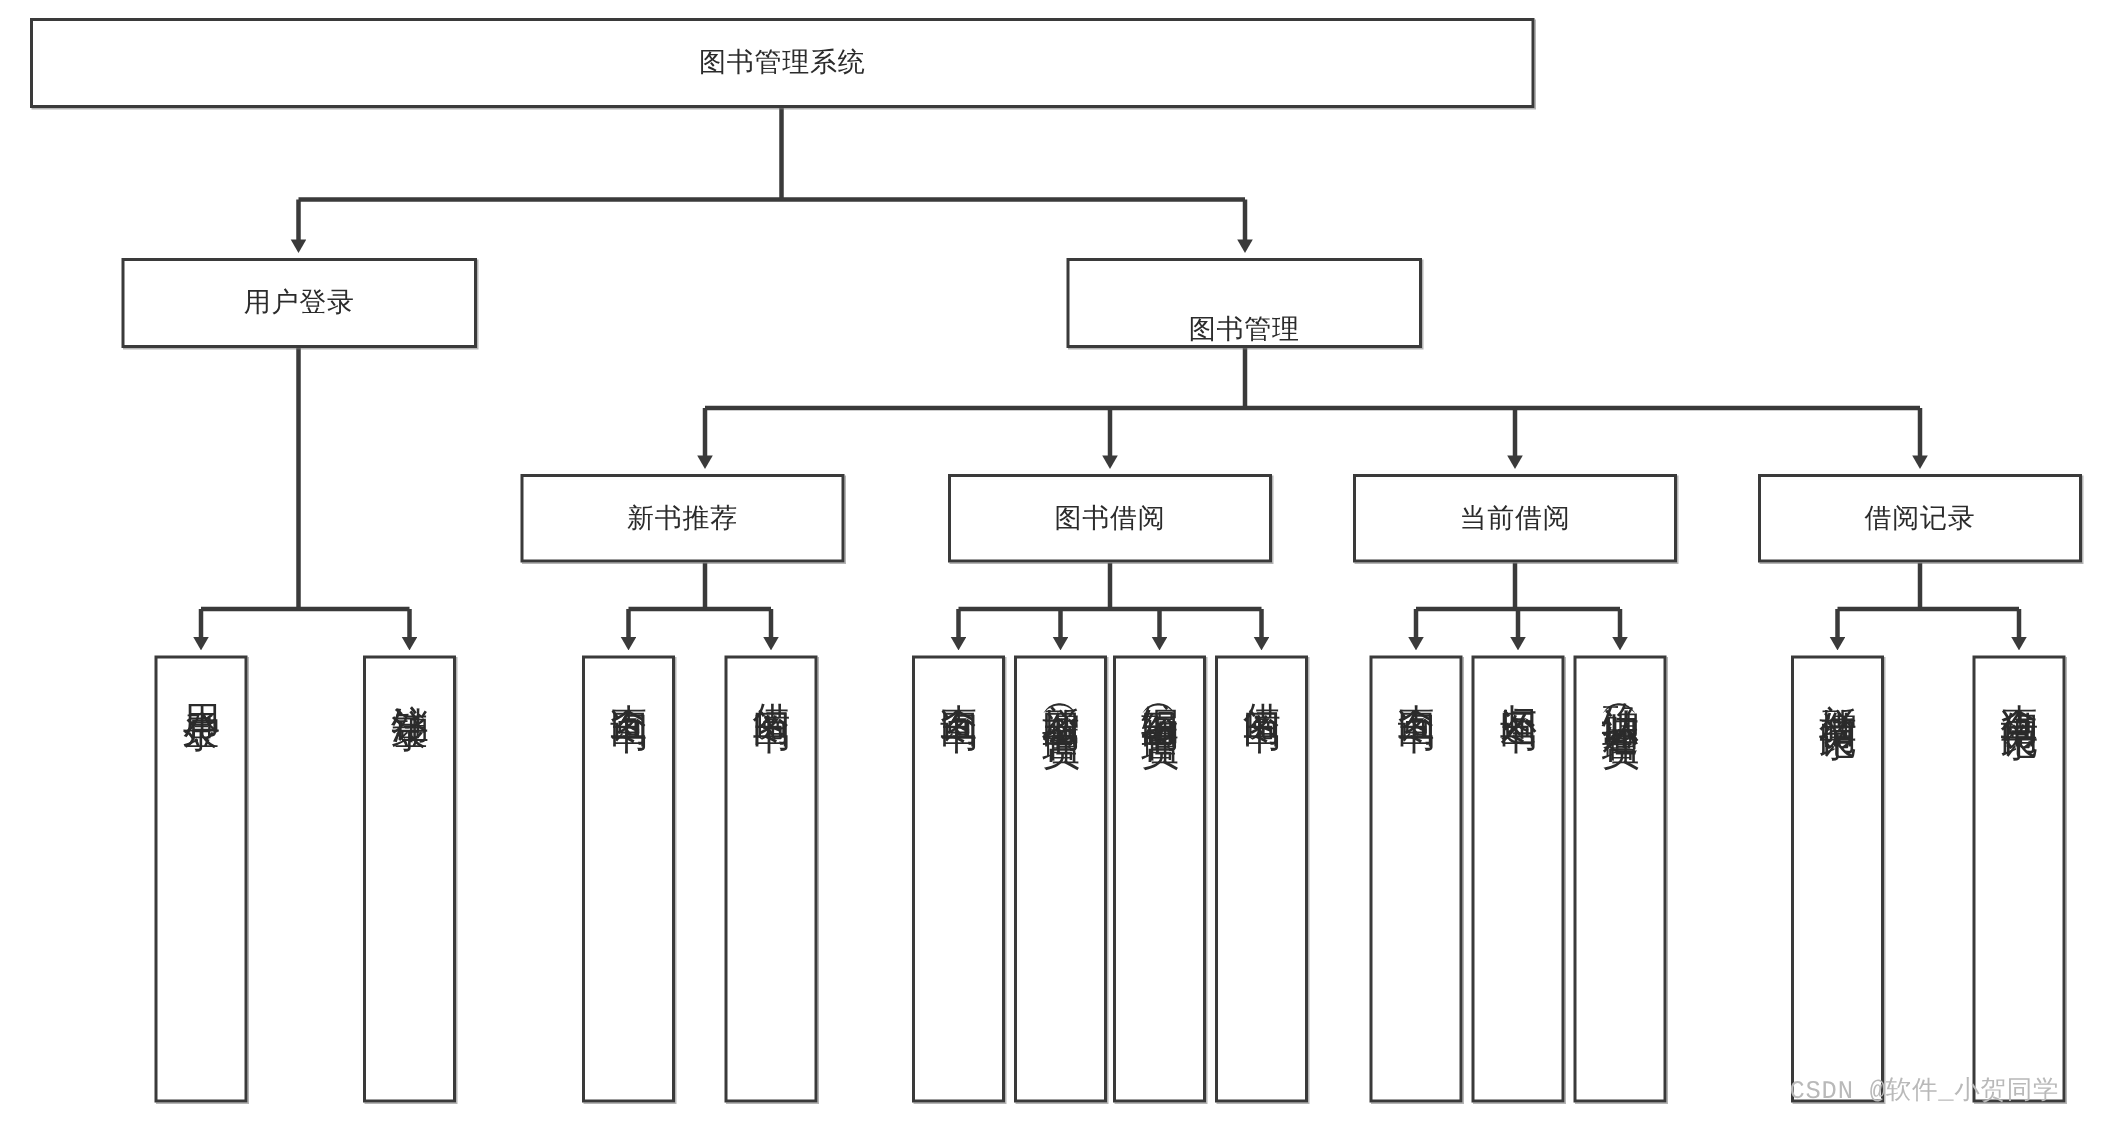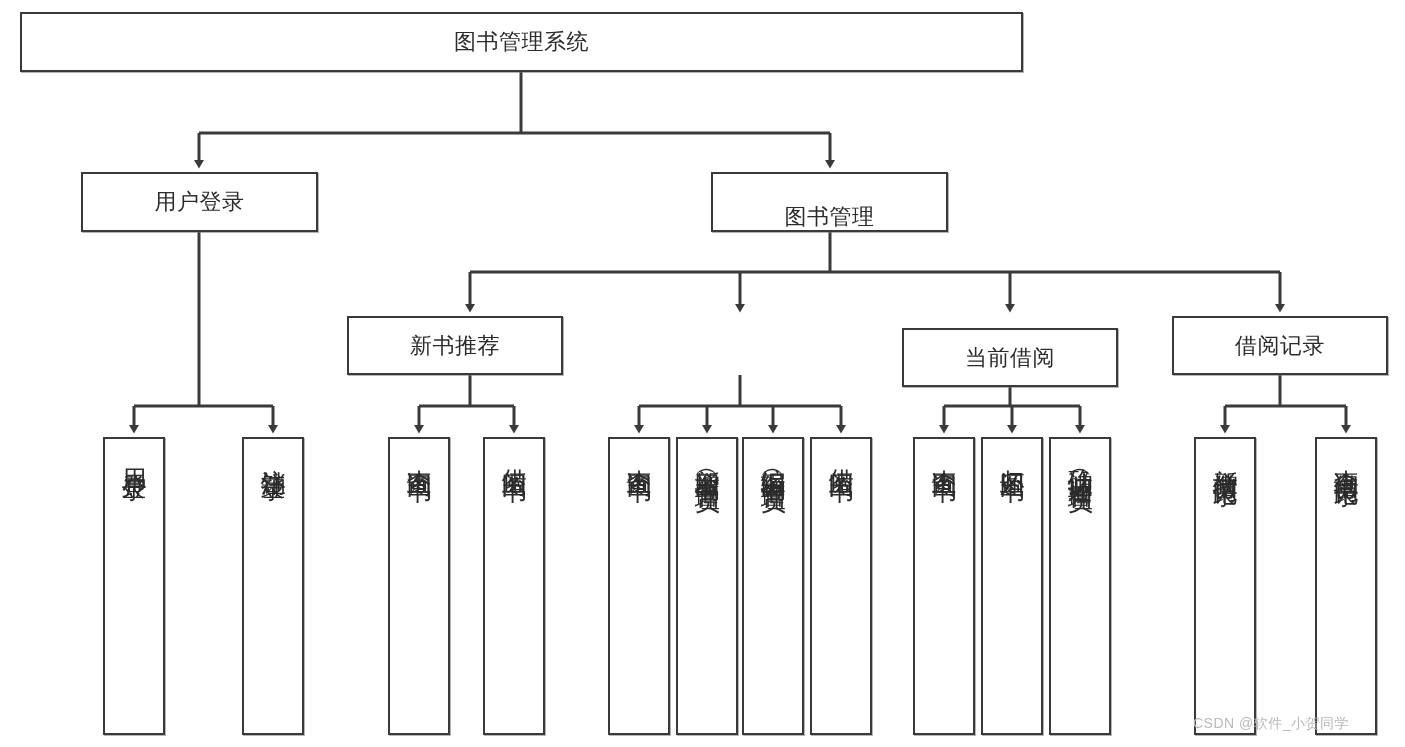--- a/index.html
+++ b/index.html
@@ -35,40 +35,40 @@
     justify-content: center;
     text-align: center;
     box-shadow: 1px 1px 0 rgba(120,120,120,0.55);
   }
   .node .lbl {
     display: block;
     line-height: 1.18;
     letter-spacing: 0.5px;
   }
   .node.horiz .lbl {
-    font-size: 22px;
+    font-size: 18px;
   }
   .node.vert {
     align-items: flex-start;
     padding-top: 10px;
   }
   .node.vert .lbl {
     writing-mode: vertical-rl;
     text-orientation: upright;
     font-size: 25px;
     letter-spacing: 3px;
     white-space: nowrap;
   }
   .watermark {
     position: absolute;
     color: #b9b9b9;
-    font-size: 14px;
+    font-size: 17px;
     letter-spacing: 0.5px;
     white-space: nowrap;
-    font-family: Liberation Sans, sans-serif;
+    font-family: Liberation Mono, monospace;
   }
 </style>
 </head>
 <body>
 
 <div id="canvas">
 
   <svg id="edges" viewBox="0 0 1405 747" xmlns="http://www.w3.org/2000/svg">
     <defs>
       <marker id="arrow" markerWidth="9" markerHeight="11" refX="0.4" refY="5.2" orient="auto" markerUnits="userSpaceOnUse">
@@ -126,21 +126,24 @@
   <div class="node horiz" style="left:81px; top:172px; width:237px; height:60px;">
     <span class="lbl">用户登录</span>
   </div>
   <div class="node horiz" style="left:711px; top:172px; width:237px; height:60px;align-items:flex-end;">
     <span class="lbl">图书管理</span>
   </div>
 
   <div class="node horiz" style="left:347px; top:316px; width:216px; height:59px;">
     <span class="lbl">新书推荐</span>
   </div>
-  <div class="node horiz" style="left:902px; top:328px; width:216px; height:59px;">
+  <div class="node horiz" style="left:632px; top:316px; width:216px; height:59px;">
+    <span class="lbl">图书借阅</span>
+  </div>
+  <div class="node horiz" style="left:902px; top:316px; width:216px; height:59px;">
     <span class="lbl">当前借阅</span>
   </div>
   <div class="node horiz" style="left:1172px; top:316px; width:216px; height:59px;font-family:Liberation Serif, serif;">
     <span class="lbl">借阅记录</span>
   </div>
 
   <div class="node vert" style="left:103px; top:437px; width:62px; height:298px;">
     <span class="lbl">用户登录</span>
   </div>
   <div class="node vert" style="left:242px; top:437px; width:62px; height:298px;">

